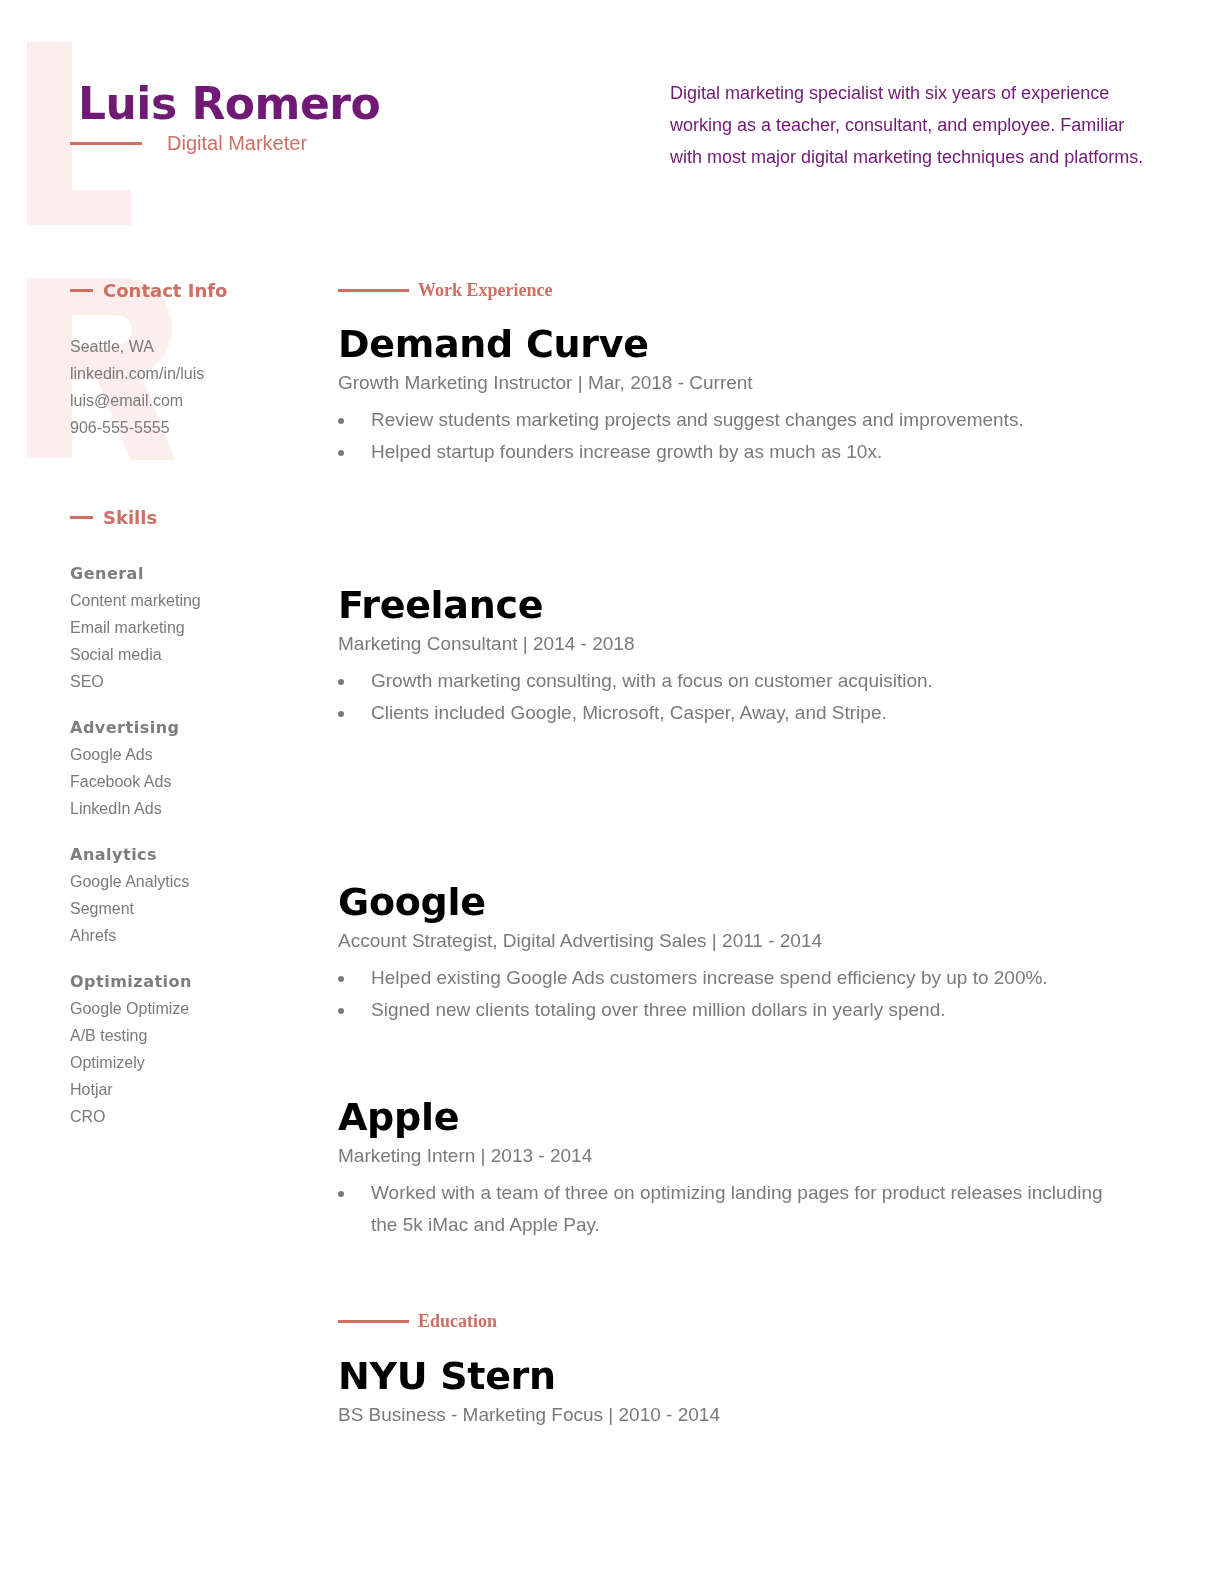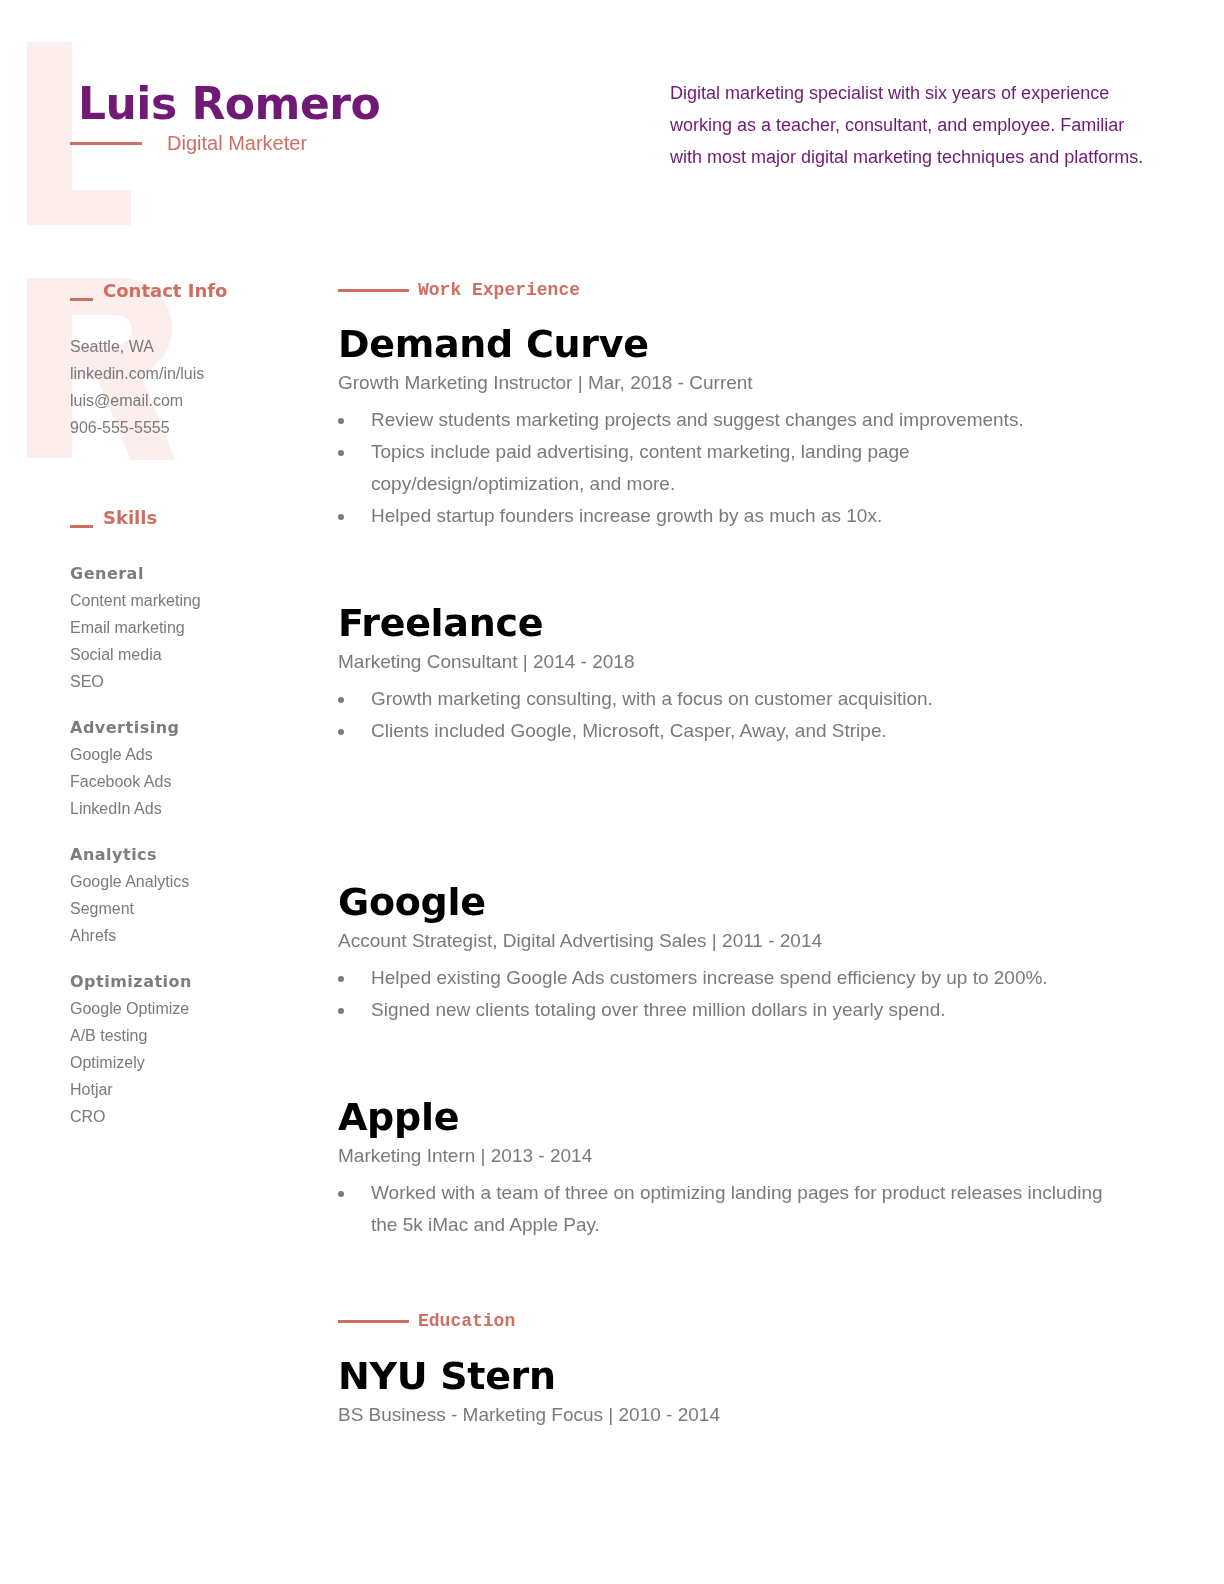--- a/index.html
+++ b/index.html
@@ -40,41 +40,41 @@
     .rule { background: #cf6e62; height: 3px; display: inline-block; }
     .title-rule { width: 72px; margin-right: 9px; }
     .job-title { font-size: 20px; color: #cf6e62; }
 
     .summary {
       position: absolute; left: 670px; top: 77px; width: 480px; margin: 0;
       font-size: 18px; line-height: 32px; color: #701a75;
     }
 
     .side-head {
-      position: absolute; left: 70px; display: flex; align-items: flex-end;
+      position: absolute; left: 70px; display: flex; align-items: center;
       font-size: 18px; font-weight: 700; color: #cf6e62;
       font-family: "DejaVu Sans", sans-serif;
     }
     .side-head .rule { width: 23px; margin-right: 10px; }
 
     .contact { position: absolute; left: 70px; top: 333px; }
     .contact div { font-size: 16px; line-height: 27px; color: #7a7a7a; }
 
     .skills { position: absolute; left: 70px; top: 560px; width: 220px; }
     .skill-group { margin-bottom: 19px; }
     .skill-cat {
       font-size: 16px; font-weight: 700; color: #7d7d7d; line-height: 27px;
       letter-spacing: 0.5px; font-family: "DejaVu Sans", sans-serif;
     }
     .skill-item { font-size: 16px; line-height: 27px; color: #7a7a7a; }
 
     .main { position: absolute; left: 338px; width: 800px; }
     .section-head {
       display: flex; align-items: center; font-size: 18px; font-weight: 700;
-      color: #cf6e62; font-family: Liberation Mono, monospace;
+      color: #cf6e62; font-family: Liberation Serif, serif;
     }
     .section-head .rule { width: 71px; margin-right: 9px; }
     .company {
       margin: 0; font-size: 38px; font-weight: 700; color: #000000; letter-spacing: -0.3px;
       font-family: "DejaVu Sans", sans-serif;
     }
     .role { font-size: 19px; color: #7a7a7a; margin-top: 6px; }
     ul.bullets { list-style: none; margin: 10px 0 0 0; padding: 0; }
     ul.bullets li {
       position: relative; padding-left: 33px; font-size: 19px; line-height: 32px; color: #7a7a7a;
@@ -151,26 +151,25 @@
     <span class="rule"></span>
     <span>Work Experience</span>
   </div>
 </div>
 
 <div class="main" style="top:322px;">
   <h2 class="company">Demand Curve</h2>
   <div class="role">Growth Marketing Instructor | Mar, 2018 - Current</div>
   <ul class="bullets">
     <li>Review students marketing projects and suggest changes and improvements.</li>
-    <li style="width:640px;">Topics include paid advertising, content marketing, landing page copy/design/optimization, and more.</li>
     <li>Helped startup founders increase growth by as much as 10x.</li>
   </ul>
 </div>
 
-<div class="main" style="top:601px;">
+<div class="main" style="top:583px;">
   <h2 class="company">Freelance</h2>
   <div class="role">Marketing Consultant | 2014 - 2018</div>
   <ul class="bullets">
     <li>Growth marketing consulting, with a focus on customer acquisition.</li>
     <li>Clients included Google, Microsoft, Casper, Away, and Stripe.</li>
   </ul>
 </div>
 
 <div class="main" style="top:880px;">
   <h2 class="company">Google</h2>

